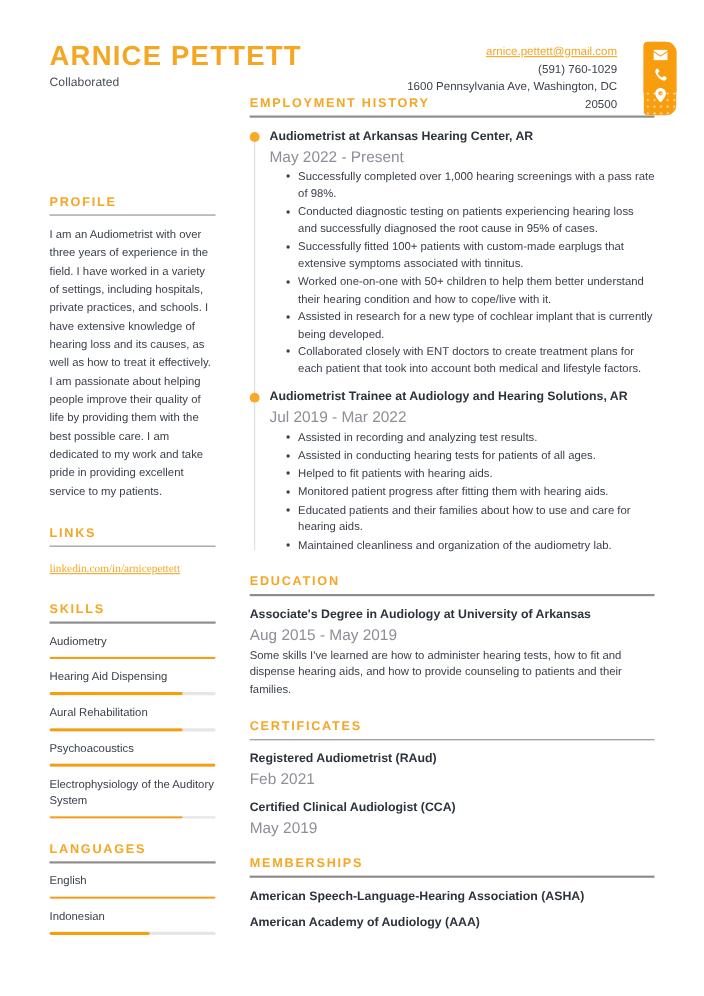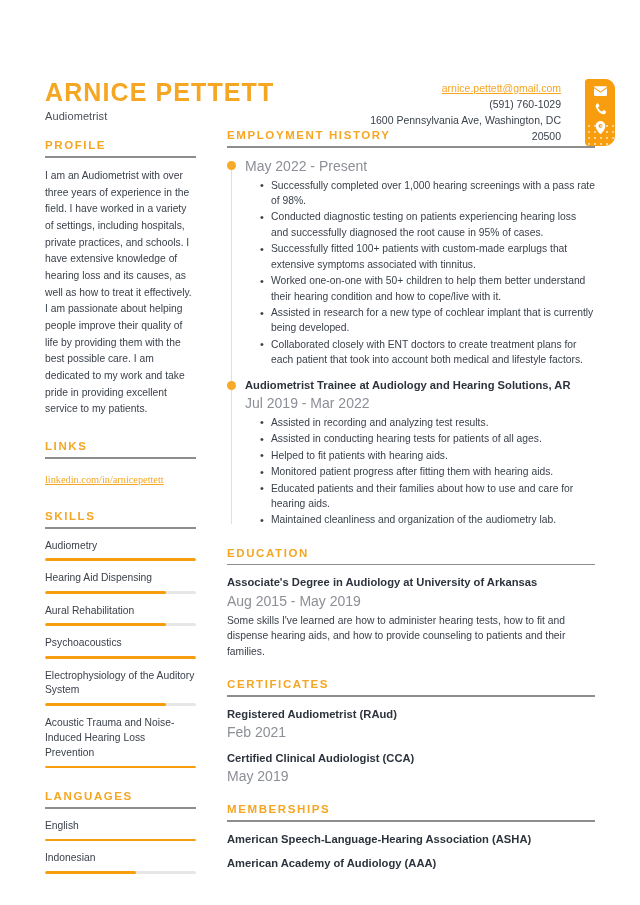--- a/index.html
+++ b/index.html
@@ -14,21 +14,20 @@
     color: #333a45;
     position: relative;
     overflow: hidden;
   }
   .page {
     width: 640px;
     height: 703px;
     position: relative;
     background: #ffffff;
     box-sizing: border-box;
-    margin-top: 41px;
   }
 
   
   .header {
     position: relative;
     padding: 30px 45px 0 45px;
     display: flex;
     justify-content: space-between;
     align-items: flex-start;
     height: 88px;
@@ -249,21 +248,21 @@
   .section-right .section-title { font-size: 11.5px; }
 </style>
 </head>
 <body>
 
 <div class="page">
 
   <div class="header">
     <div class="header-left">
       <div class="full-name">ARNICE PETTETT</div>
-      <div class="job-title">Audiometrist</div>
+      <div class="job-title">Collaborated</div>
     </div>
 
     <div class="header-right">
       <a class="contact-email" href="#">arnice.pettett@gmail.com</a>
       <span class="contact-line">(591) 760-1029</span>
       <span class="contact-line">1600 Pennsylvania Ave, Washington, DC</span>
       <span class="contact-line">20500</span>
     </div>
 
     <div class="icon-strip">
@@ -329,26 +328,20 @@
           <div class="rate-track">
             <div class="rate-fill" style="width: 100%;"></div>
           </div>
         </div>
         <div class="rated-item">
           <div class="rated-label">Electrophysiology of the Auditory System</div>
           <div class="rate-track">
             <div class="rate-fill" style="width: 80%;"></div>
           </div>
         </div>
-        <div class="rated-item">
-          <div class="rated-label">Acoustic Trauma and Noise-Induced Hearing Loss Prevention</div>
-          <div class="rate-track">
-            <div class="rate-fill" style="width: 100%;"></div>
-          </div>
-        </div>
       </div>
 
       <div class="section" style="margin-top:22px;">
         <div class="section-title">LANGUAGES</div>
         <div class="section-rule"></div>
 
         <div class="rated-item">
           <div class="rated-label">English</div>
           <div class="rate-track">
             <div class="rate-fill" style="width: 100%;"></div>
@@ -368,20 +361,21 @@
 
       <div class="section-right">
         <div class="section-title">EMPLOYMENT HISTORY</div>
         <div class="section-rule"></div>
 
         <div class="timeline">
           <div class="timeline-line"></div>
 
           <div class="tl-entry">
             <span class="tl-dot"></span>
+            <div class="entry-title">Audiometrist at Arkansas Hearing Center, AR</div>
             <div class="entry-date">May 2022 - Present</div>
             <ul class="bullets">
               <li>Successfully completed over 1,000 hearing screenings with a pass rate of 98%.</li>
               <li>Conducted diagnostic testing on patients experiencing hearing loss and successfully diagnosed the root cause in 95% of cases.</li>
               <li>Successfully fitted 100+ patients with custom-made earplugs that extensive symptoms associated with tinnitus.</li>
               <li>Worked one-on-one with 50+ children to help them better understand their hearing condition and how to cope/live with it.</li>
               <li>Assisted in research for a new type of cochlear implant that is currently being developed.</li>
               <li>Collaborated closely with ENT doctors to create treatment plans for each patient that took into account both medical and lifestyle factors.</li>
             </ul>
           </div>

